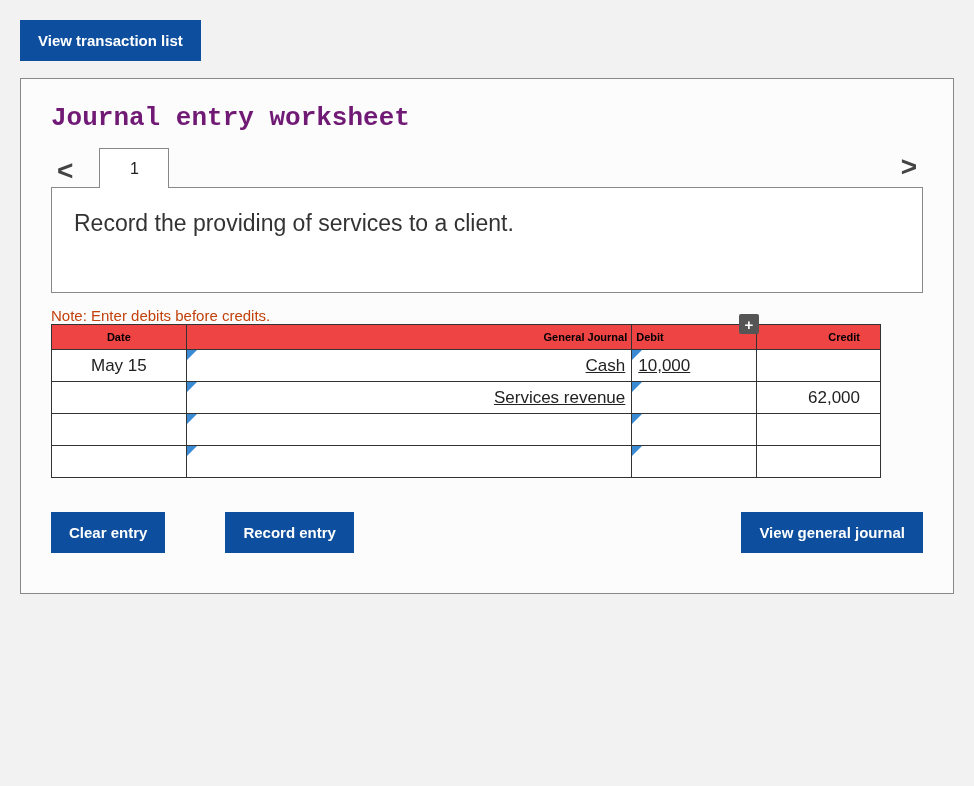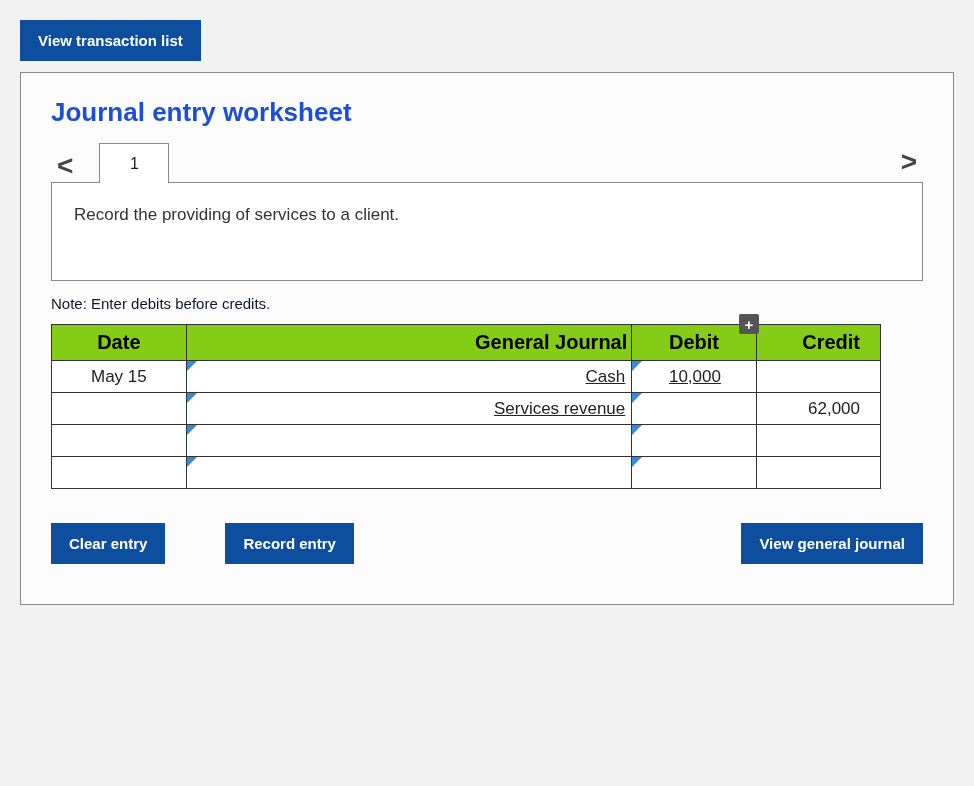--- a/index.html
+++ b/index.html
@@ -16,35 +16,35 @@
       background: #0d4f9e;
       color: #fff;
       border: none;
       padding: 12px 18px;
       font-size: 15px;
       font-weight: bold;
       cursor: pointer;
       display: inline-block;
     }
     .btn-top {
-      margin-bottom: 12px;
+      margin-bottom: 18px;
       position: relative;
       z-index: 2;
     }
     .panel {
       border: 1px solid #888;
       background: #fcfcfc;
       padding: 24px 30px 40px 30px;
       margin-top: -1px;
     }
     .title {
-      font-family: Liberation Sans, sans-serif;
+      font-family: Liberation Mono, monospace;
       font-size: 26px;
       font-weight: bold;
-      color: #1d4ed8;
+      color: #701a75;
       margin-bottom: 14px;
     }
     .tab-row {
       display: flex;
       align-items: center;
       justify-content: space-between;
       margin-bottom: 0;
     }
     .tab-left {
       display: flex;
@@ -71,53 +71,52 @@
       font-size: 16px;
       position: relative;
       top: 1px;
       cursor: pointer;
     }
     .instruction-box {
       border: 1px solid #888;
       background: #fff;
       padding: 22px 22px 55px 22px;
       font-family: Verdana, Arial, sans-serif;
-      font-size: 17px;
+      font-size: 23px;
       color: #333;
       margin-bottom: 14px;
     }
     .note {
       font-family: Verdana, Arial, sans-serif;
-      color: #0f172a;
+      color: #c2410c;
       font-size: 15px;
-      margin-bottom: 12px;
     }
     .jtable {
       border-collapse: collapse;
       width: 830px;
       position: relative;
     }
     .jtable th {
-      background: #84cc16;
+      background: #ef4444;
       color: #000;
       font-weight: bold;
       border: 1px solid #333;
       padding: 6px 4px;
-      font-size: 20px;
+      font-size: 11px;
     }
     .jtable td {
       border: 1px solid #333;
       padding: 4px 6px;
       height: 32px;
       font-size: 17px;
       background: #fff;
     }
     .jtable .col-date { width: 130px; text-align: center; }
     .jtable .col-gj { width: 430px; text-align: right; }
-    .jtable .col-debit { width: 120px; text-align: center; padding-right: 4px; }
+    .jtable .col-debit { width: 120px; text-align: left; padding-right: 4px; }
     .jtable .col-credit { width: 120px; text-align: right; padding-right: 20px; }
     .indent { padding-left: 22px; }
     .dropdown-tick {
       position: relative;
       text-decoration: underline;
     }
     .dropdown-tick::before {
       content: "";
       position: absolute;
       left: 0;

